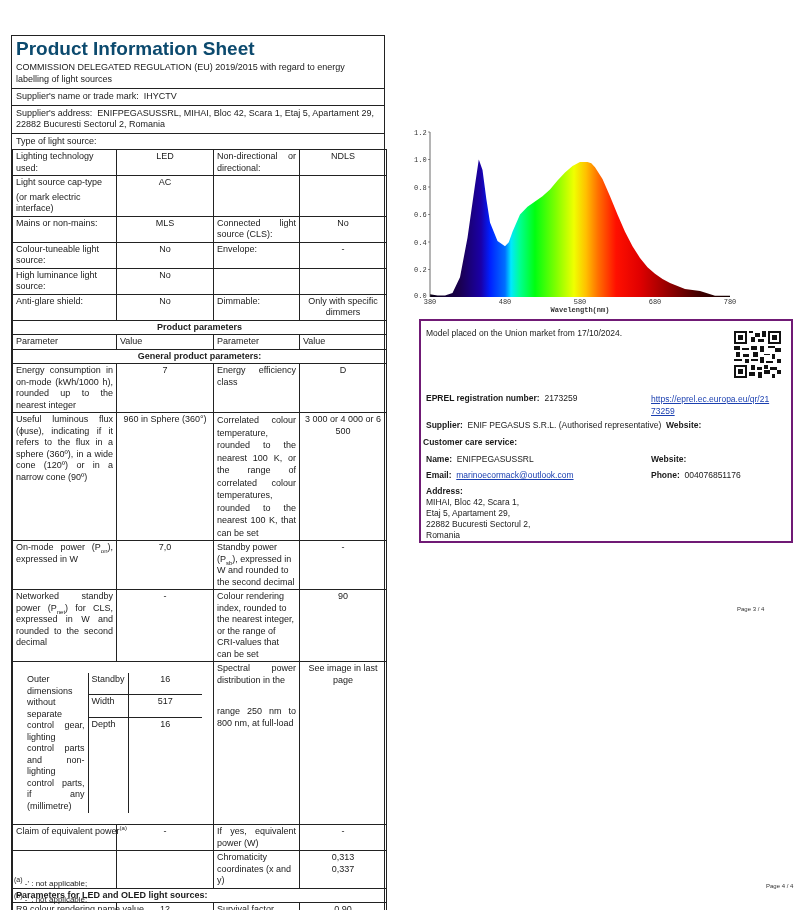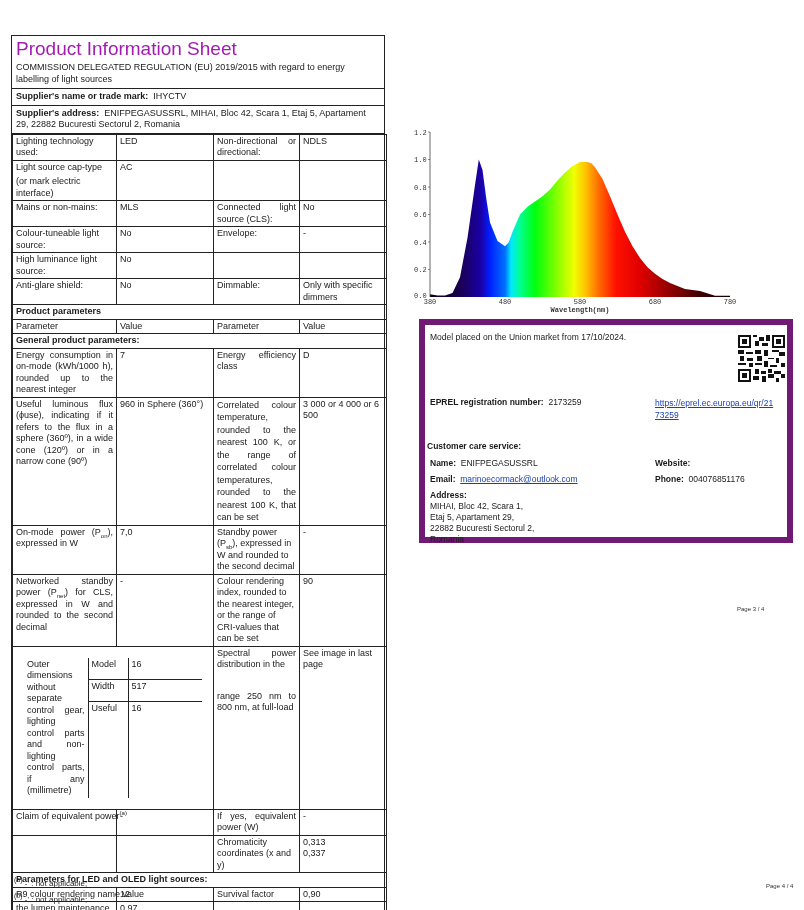--- a/index.html
+++ b/index.html
@@ -3,58 +3,61 @@
 <meta charset="utf-8">
 <style>
   * { box-sizing: border-box; margin: 0; padding: 0; }
   html, body { width: 804px; height: 910px; background: #ffffff; overflow: hidden; }
   body { position: relative; font-family: "Liberation Sans", sans-serif; color: #1a1a1a; }
 
   
   .sheet { position: absolute; left: 11px; top: 35px; width: 374px; border: 1px solid #222; font-size: 9px; line-height: 11.5px; }
   .sheet table { width: 100%; border-collapse: collapse; table-layout: fixed; }
   .sheet td { border: 1px solid #222; padding: 1px 3px; vertical-align: top; font-size: 9px; line-height: 11.5px; }
-  .title { font-size: 19px; line-height: 22px; font-weight: normal; color: #a21caf; padding: 2px 4px 0 4px; }
+  .title { font-size: 19px; line-height: 22px; font-weight: bold; color: #0c4a6e; padding: 2px 4px 0 4px; }
   .subtitle { padding: 2px 4px 3px 4px; border-bottom: 1px solid #222; }
   .row { padding: 2px 4px; border-bottom: 1px solid #222; }
-  .row b { font-weight: bold; }
-  .c { }
+  .row b { font-weight: normal; }
+  .c { text-align: center; }
   .j { text-align: justify; }
   .b { font-weight: bold; }
   .dims { border-collapse: collapse; width: 100%; }
   .dims td { border: 1px solid #222; padding: 1px 3px; }
   sub, sup { font-size: 6px; line-height: 0; }
 
   .foot { position: absolute; left: 14px; font-size: 8px; color: #222; }
 
   
   .chart { position: absolute; left: 408px; top: 125px; width: 340px; height: 190px; }
 
   
-  .info { position: absolute; left: 419px; top: 319px; width: 374px; height: 224px; border: 6px solid #701a75; font-size: 8.5px; line-height: 11px; }
+  .info { position: absolute; left: 419px; top: 319px; width: 374px; height: 224px; border: 2px solid #701a75; font-size: 8.5px; line-height: 11px; }
   .info .b { font-weight: bold; }
   .info a { color: #1a3fb0; text-decoration: underline; }
   .abs { position: absolute; }
   .qr { position: absolute; left: 313px; top: 10px; width: 47px; height: 47px; }
 
   .pageno { position: absolute; font-size: 6px; color: #333; }
 </style>
 </head>
 <body>
 
 <div class="sheet">
   <div class="title">Product Information Sheet</div>
   <div class="subtitle">COMMISSION DELEGATED REGULATION (EU) 2019/2015 with regard to energy labelling of light sources</div>
   <div class="row">
     <b>Supplier's name or trade mark:</b>&nbsp;
     <span>IHYCTV</span>
   </div>
   <div class="row">
     <b>Supplier's address:</b>&nbsp;
     <span>ENIFPEGASUSSRL, MIHAI, Bloc 42, Scara 1, Etaj 5, Apartament 29, 22882 Bucuresti Sectorul 2, Romania</span>
+  </div>
+  <div class="row" style="border-bottom:none;">
+    <b>Type of light source:</b>
   </div>
 
   <table>
     <colgroup>
       <col style="width:104px">
         <col style="width:97px">
         <col style="width:86px">
         <col style="width:87px">
     </colgroup>
     <tbody>
@@ -137,29 +140,29 @@
       <td colspan="2" style="padding:12px">
         <table class="dims" style="table-layout:fixed; margin:-1px; width:calc(100% + 2px)">
           <colgroup>
                 <col style="width:64px">
                 <col style="width:40px">
                 <col>
               </colgroup>
           <tbody>
                 <tr>
             <td rowspan="3" class="j" style="height:118px; border-top:none; border-left:none; border-bottom:none">Outer dimensions without separate control gear, lighting control parts and non-lighting control parts, if any (millimetre)</td>
-            <td style="border-top:none">Model</td>
+            <td style="border-top:none">Standby</td>
             <td class="c" style="border-top:none; border-right:none">16</td>
           </tr>
           <tr>
             <td>Width</td>
             <td class="c" style="border-right:none">517</td>
           </tr>
           <tr>
-            <td style="height:96px; border-bottom:none">Useful</td>
+            <td style="height:96px; border-bottom:none">Depth</td>
             <td class="c" style="border:none; border-top:1px solid #222">16</td>
           </tr>
         </tbody>
             </table>
       </td>
       <td class="j">
             <div>Spectral power distribution in the</div>
             <div style="height:20px"></div>
             <div>range 250 nm to 800 nm, at full-load</div>
           </td>
@@ -304,20 +307,25 @@
     </g>
   </svg>
   <div class="abs" style="left:5px; top:72px">
     <span class="b">EPREL registration number:</span>&nbsp;
     <span>2173259</span>
   </div>
   <a class="abs" style="left:230px; top:72px; line-height:12px">
     <span>https://eprel.ec.europa.eu/qr/21</span><br>
     <span>73259</span>
   </a>
+  <div class="abs" style="left:5px; top:99px">
+    <span class="b">Supplier:</span>&nbsp;
+    <span>ENIF PEGASUS S.R.L. (Authorised representative)</span>&nbsp;
+    <span class="b">Website:</span>
+  </div>
   <div class="abs b" style="left:2px; top:116px">Customer care service:</div>
   <div class="abs" style="left:5px; top:133px">
     <span class="b">Name:</span>&nbsp;
     <span>ENIFPEGASUSSRL</span>
   </div>
   <div class="abs b" style="left:230px; top:133px">Website:</div>
   <div class="abs" style="left:5px; top:149px">
     <span class="b">Email:</span>&nbsp;
     <a>marinoecormack@outlook.com</a>
   </div>

